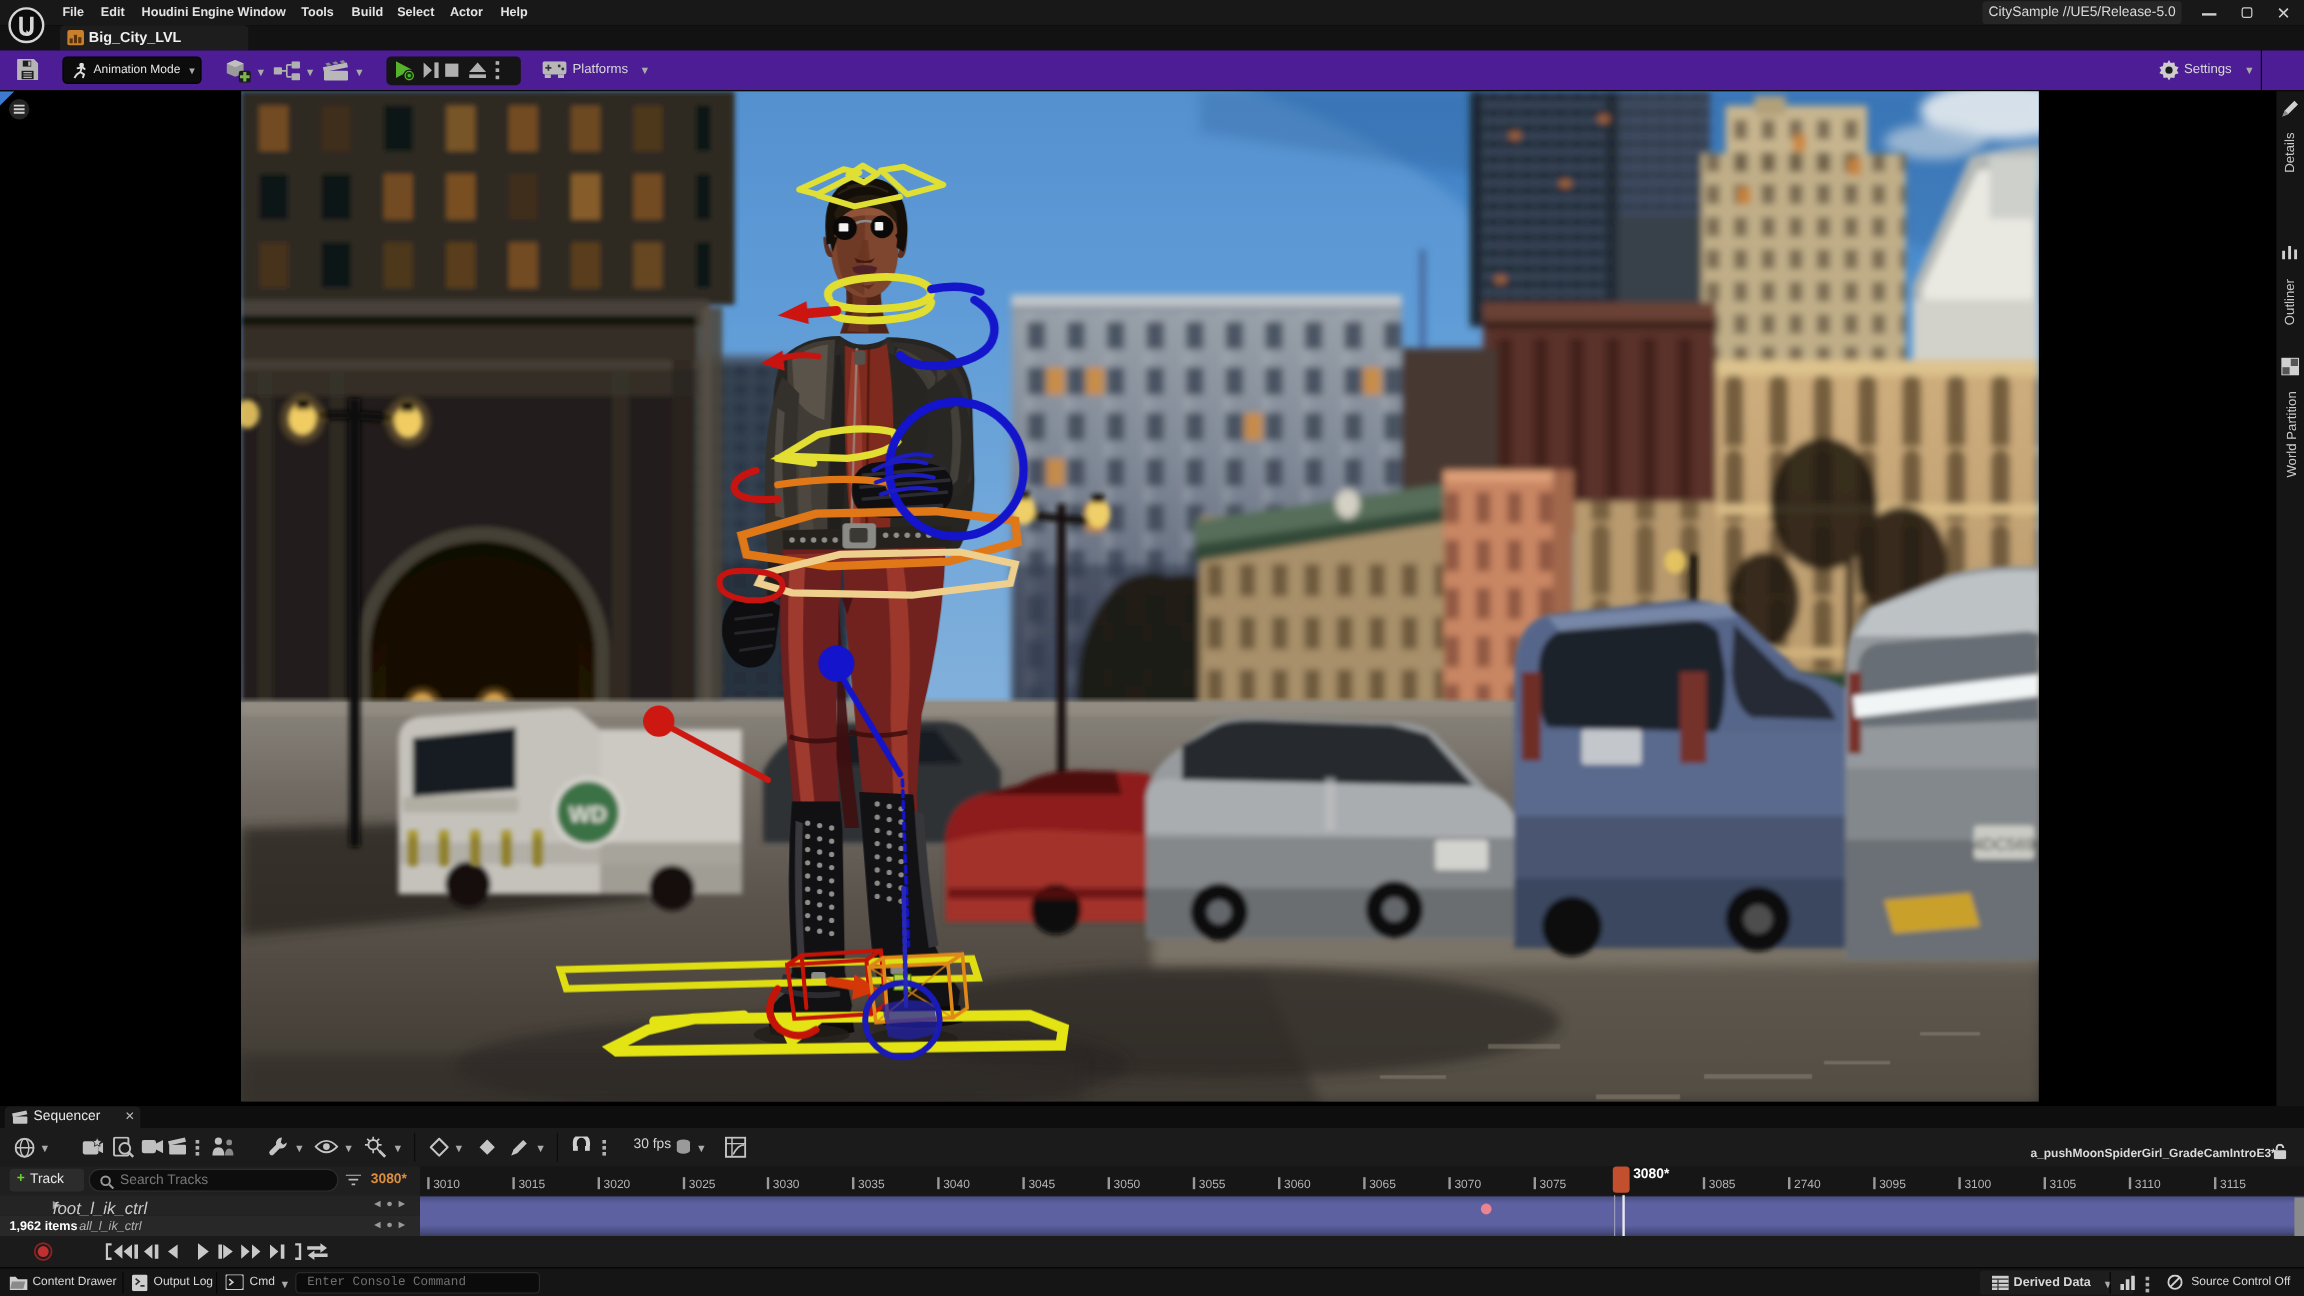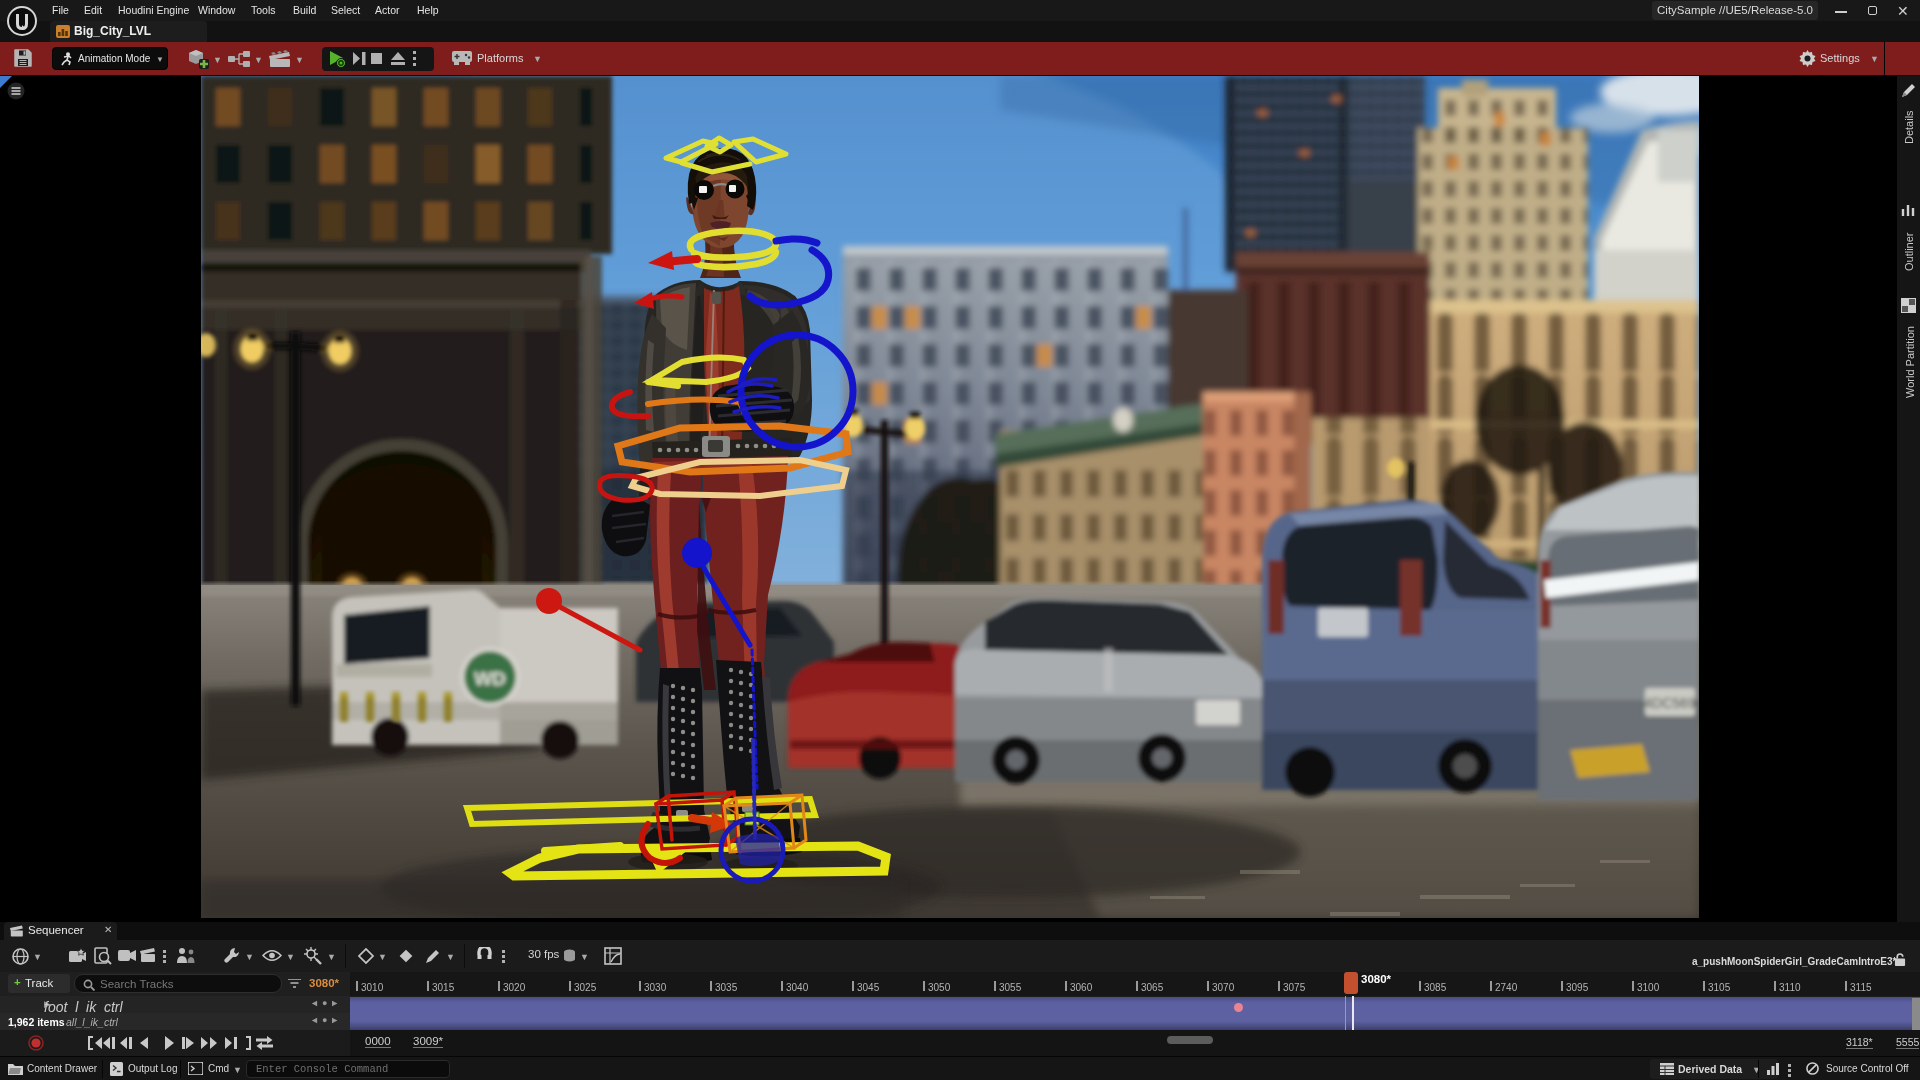--- a/index.html
+++ b/index.html
@@ -1,23 +1,23 @@
 <!DOCTYPE html>
 <html><head><meta charset="utf-8">
 <style>
 html,body{margin:0;padding:0;width:1920px;height:1080px;overflow:hidden;background:#000;}
 *{box-sizing:border-box;}
 body{font-family:"Liberation Sans",sans-serif;color:#cfcfcf;-webkit-font-smoothing:antialiased;}
 .abs{position:absolute;}
 #menubar{left:0;top:0;width:1920px;height:21px;background:#181818;}
-#menubar span{position:absolute;top:4px;font-size:10.5px;color:#e3e3e3;white-space:nowrap;}
+#menubar span{position:absolute;top:4px;font-size:10.5px;color:#e3e3e3;white-space:nowrap;font-weight:bold;}
 #tabrow{left:0;top:21px;width:1920px;height:21px;background:#121212;}
 #tab1{left:50px;top:0;width:157px;height:21px;background:#1d1d1d;border-radius:4px 4px 0 0;}
 #tab1 b{position:absolute;left:24px;top:3px;font-size:12px;color:#efefef;font-weight:bold;}
-#toolbar{left:0;top:42px;width:1920px;height:34px;background:#7f1d1d;border-bottom:1px solid #0a0a0a;}
+#toolbar{left:0;top:42px;width:1920px;height:34px;background:#4c1d95;border-bottom:1px solid #0a0a0a;}
 #titlebox{left:1652px;top:1px;width:166px;height:19px;background:#262626;border-radius:3px;}
 #titlebox div{font-size:11.5px;color:#dadada;text-align:center;line-height:19px;white-space:nowrap;}
 .winbtn{position:absolute;top:0px;color:#cfcfcf;font-size:13px;}
 #viewport{left:0;top:76px;width:1920px;height:846px;background:#000;}
 #scene{position:absolute;left:201px;top:0px;}
 #sidebar{left:1897px;top:76px;width:23px;height:846px;background:#151515;}
 .sidetab{position:absolute;left:0;width:23px;color:#c8c8c8;font-size:11px;}
 .sidetab .txt{position:absolute;transform:rotate(-90deg);transform-origin:center;white-space:nowrap;}
 #seq{left:0;top:922px;width:1920px;height:134px;background:#1b1b1b;}
 #seqtabs{position:absolute;left:0;top:0;width:1920px;height:18px;background:#0e0e0e;}
@@ -862,27 +862,20 @@
         <path d="M77 1 l9 7 -9 7Z"></path>
         <path d="M98 2 v12 l8-6Z M94 2 h3 v12 h-3Z"></path>
         <path d="M113 2 v12 l7-6Z M122 2 v12 l7-6Z"></path>
         <path d="M137 2 v12 l7-6Z M146 2 h3 v12 h-3Z"></path>
         <path d="M163 1 h-5 v2 h3 v10 h-3 v2 h5 Z"></path>
         <path d="M168 3.5 h11 v-2.5 l5.5 4 -5.5 4 v-2.5 h-11 Z"></path>
           <path d="M185 12.5 h-11 v2.5 l-5.5 -4 5.5 -4 v2.5 h11 Z"></path>
       </g>
     </svg>
   </div>
-  <div id="underband">
-    <span style="position:absolute;left:15px;top:5px;font-size:11.5px;color:#cdcdcd;border-bottom:1px solid #777">0000</span>
-    <span style="position:absolute;left:63px;top:5px;font-size:11.5px;color:#cdcdcd;border-bottom:1px solid #777">3009*</span>
-    <div class="abs" style="left:817px;top:6px;width:46px;height:8px;background:#5c5c5c;border-radius:4px"></div>
-    <span style="position:absolute;left:1496px;top:6px;font-size:10.5px;color:#cdcdcd;border-bottom:1px solid #777">3118*</span>
-    <span style="position:absolute;left:1546px;top:6px;font-size:10.5px;color:#cdcdcd;border-bottom:1px solid #777">5555</span>
-  </div>
 
   <div class="abs" style="left:1345px;top:74px;width:1px;height:34px;background:#9a9ab8"></div>
   <div class="abs" style="left:1352px;top:74px;width:1.5px;height:34px;background:#e8e8ee"></div>
   <div class="abs" style="left:1344px;top:50px;width:14px;height:22px;background:#c2502f;border-radius:3px"></div>
   <b style="position:absolute;left:1361px;top:51px;font-size:11.5px;color:#fff">3080*</b>
   <div class="abs" style="left:1234px;top:81px;width:9px;height:9px;border-radius:50%;background:#ea8490"></div>
   <div class="abs" style="left:1912px;top:76px;width:8px;height:32px;background:#8a8a8a"></div>
   <b style="position:absolute;left:1692px;top:34px;font-size:10px;color:#dadada;white-space:nowrap">a_pushMoonSpiderGirl_GradeCamIntroE3*</b>
   <svg class="icon" style="left:1894px;top:31px" width="12" height="13" viewBox="0 0 13 14">
       <rect x="1" y="6" width="11" height="8" rx="1" fill="#cfcfcf"></rect>

